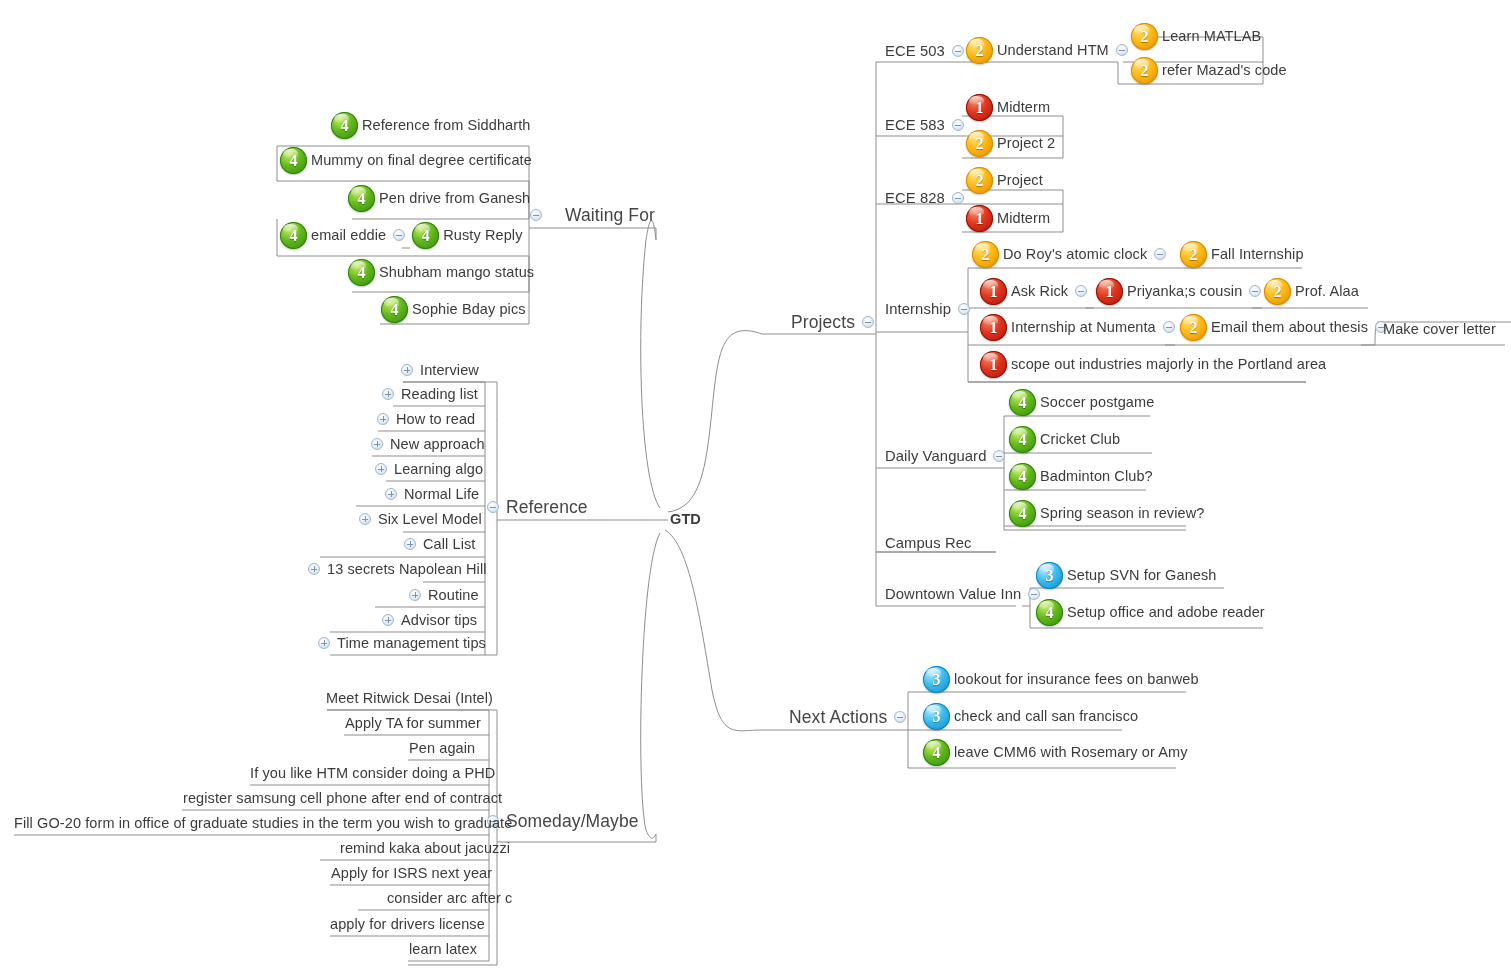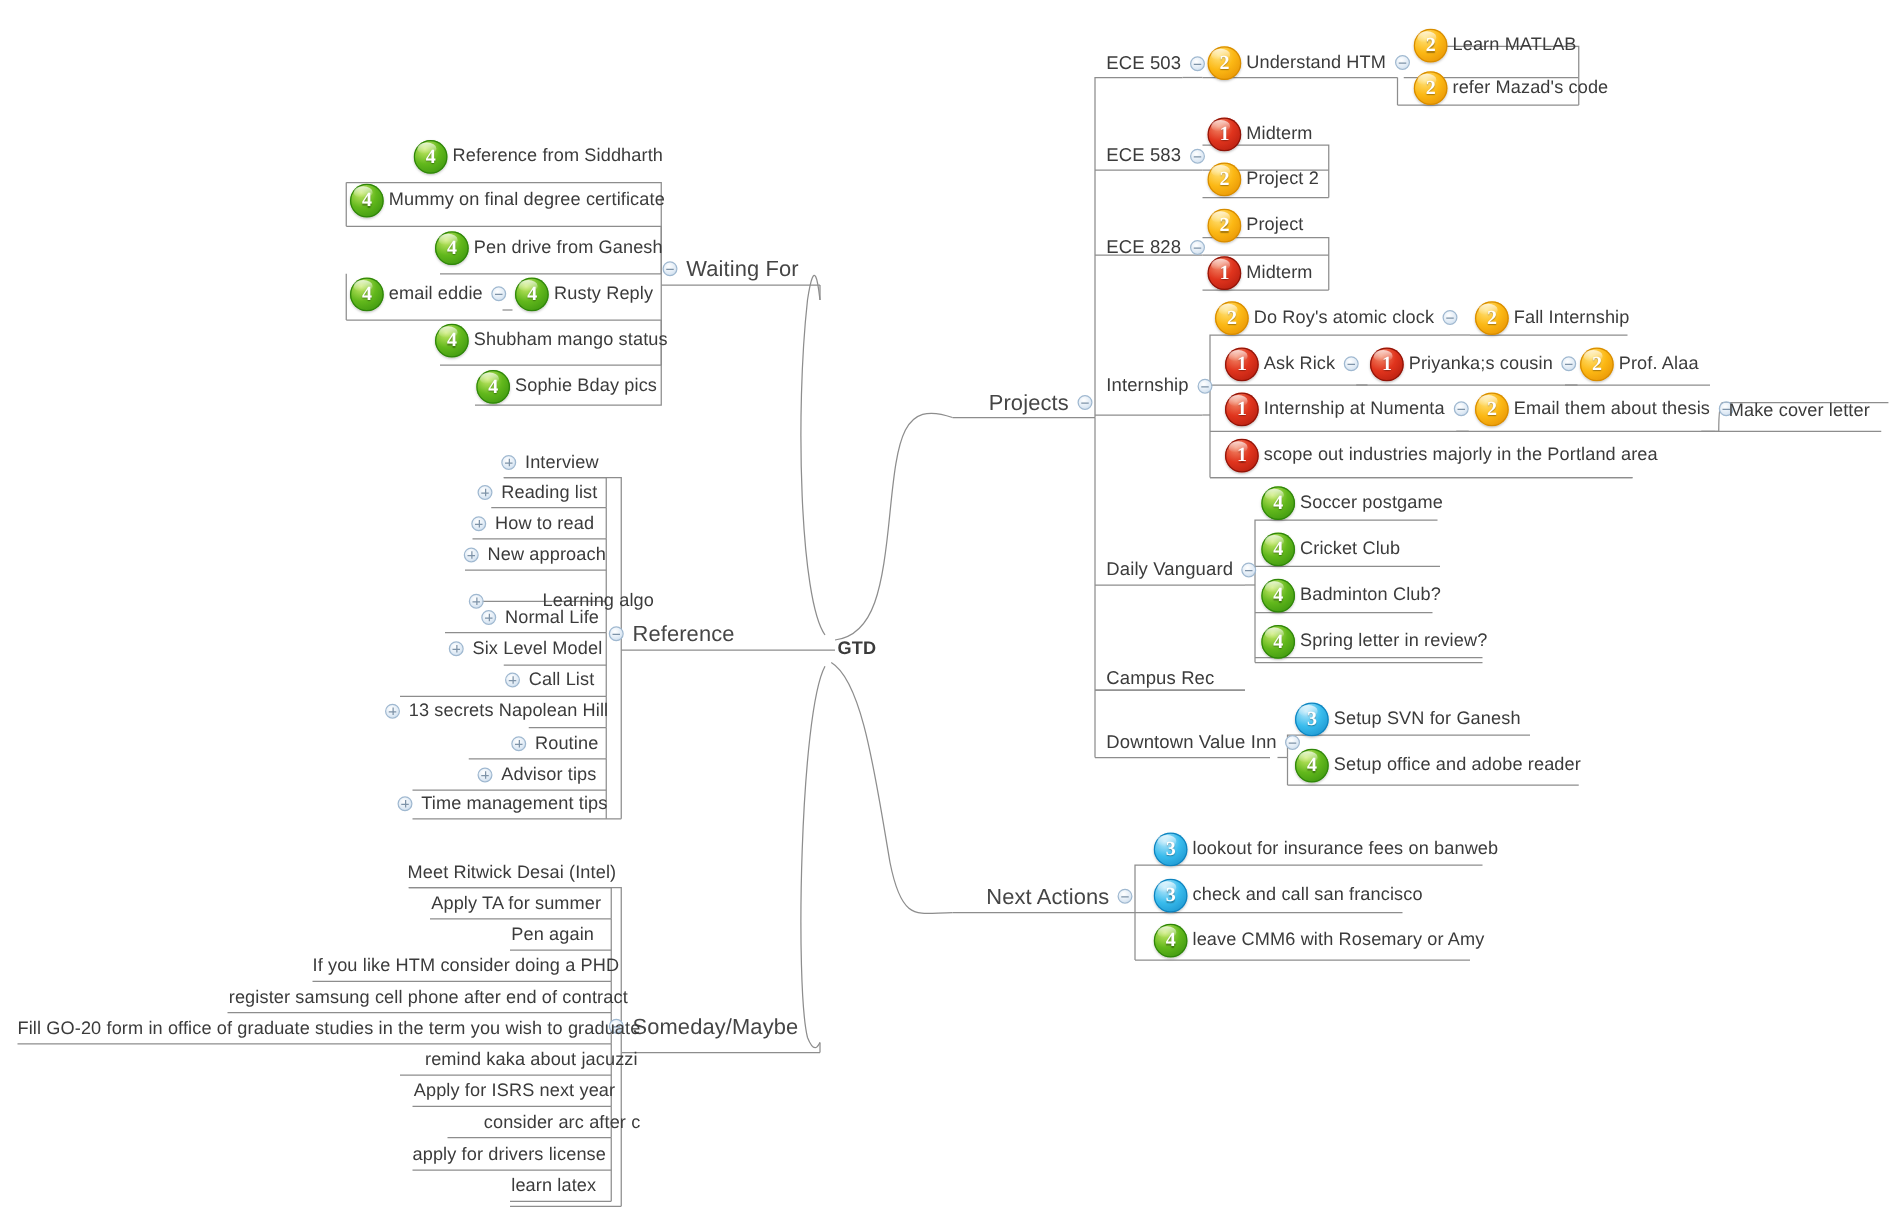--- a/index.html
+++ b/index.html
@@ -252,21 +252,21 @@
       <path d="M 908 730 L 908 768"></path>
       <path d="M 908 768 L 1176 768"></path>
       <path d="M 908 730 L 1122 730"></path>
     </g>
   </svg>
 
   <div class="node root" style="left:670px; top:506px;">
     <span class="lbl root">GTD</span>
   </div>
 
-  <div class="node lvl1" style="left:530px; top:202px;">
+  <div class="node lvl1" style="left:530px; top:202px;gap:16px;">
     <span class="tg tg-l"></span>
     <span class="lbl">Waiting For</span>
   </div>
 
   <div class="node" style="left:331px; top:112px;">
     <span class="pri pri-4">4</span>
     <span class="lbl">Reference from Siddharth</span>
   </div>
   <div class="node" style="left:280px; top:147px;">
     <span class="pri pri-4">4</span>
@@ -306,21 +306,21 @@
     <span class="lbl">Reading list</span>
   </div>
   <div class="node" style="left:377px; top:406px;">
     <span class="tg plus tg-l"></span>
     <span class="lbl">How to read</span>
   </div>
   <div class="node" style="left:371px; top:431px;">
     <span class="tg plus tg-l"></span>
     <span class="lbl">New approach</span>
   </div>
-  <div class="node" style="left:375px; top:468px;gap:40px;">
+  <div class="node" style="left:375px; top:456px;">
     <span class="tg plus tg-l"></span>
     <span class="lbl">Learning algo</span>
   </div>
   <div class="node" style="left:385px; top:481px;">
     <span class="tg plus tg-l"></span>
     <span class="lbl">Normal Life</span>
   </div>
   <div class="node" style="left:359px; top:506px;">
     <span class="tg plus tg-l"></span>
     <span class="lbl">Six Level Model</span>
@@ -493,21 +493,21 @@
   <div class="node" style="left:1009px; top:426px;">
     <span class="pri pri-4">4</span>
     <span class="lbl">Cricket Club</span>
   </div>
   <div class="node" style="left:1009px; top:463px;">
     <span class="pri pri-4">4</span>
     <span class="lbl">Badminton Club?</span>
   </div>
   <div class="node" style="left:1009px; top:500px;">
     <span class="pri pri-4">4</span>
-    <span class="lbl">Spring letter in review?</span>
+    <span class="lbl">Spring season in review?</span>
   </div>
 
   <div class="node lvl1b" style="left:885px; top:530px;">
     <span class="lbl">Campus Rec</span>
   </div>
 
   <div class="node lvl1b" style="left:885px; top:581px;">
     <span class="lbl">Downtown Value Inn</span>
     <span class="tg tg-r"></span>
   </div>

